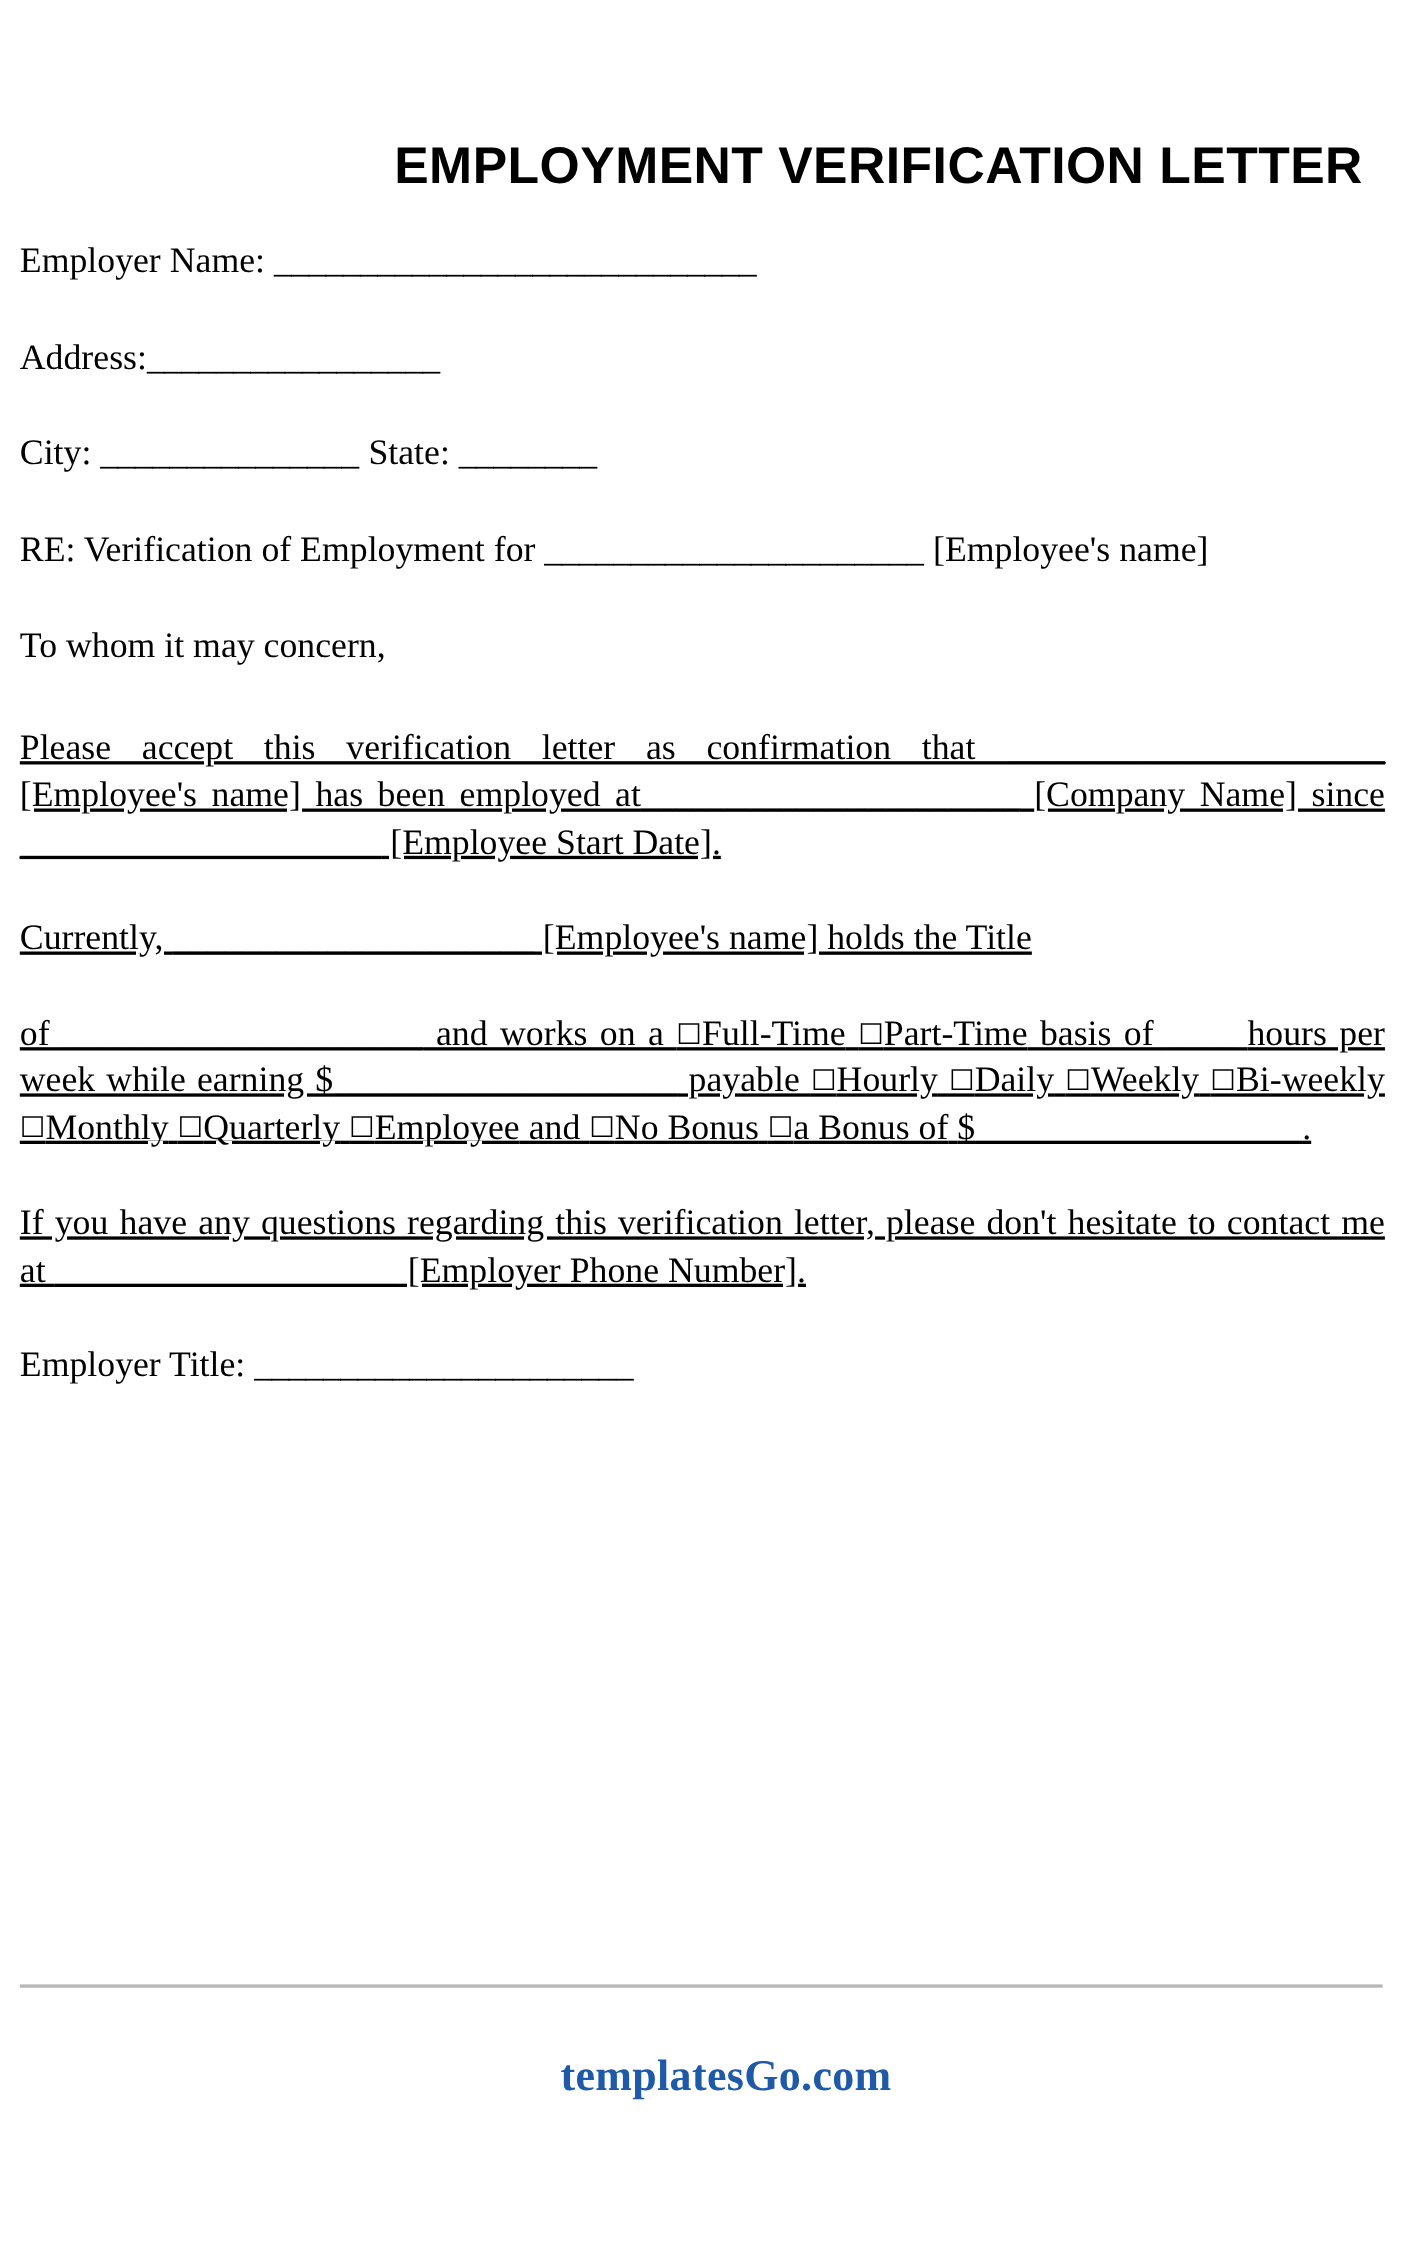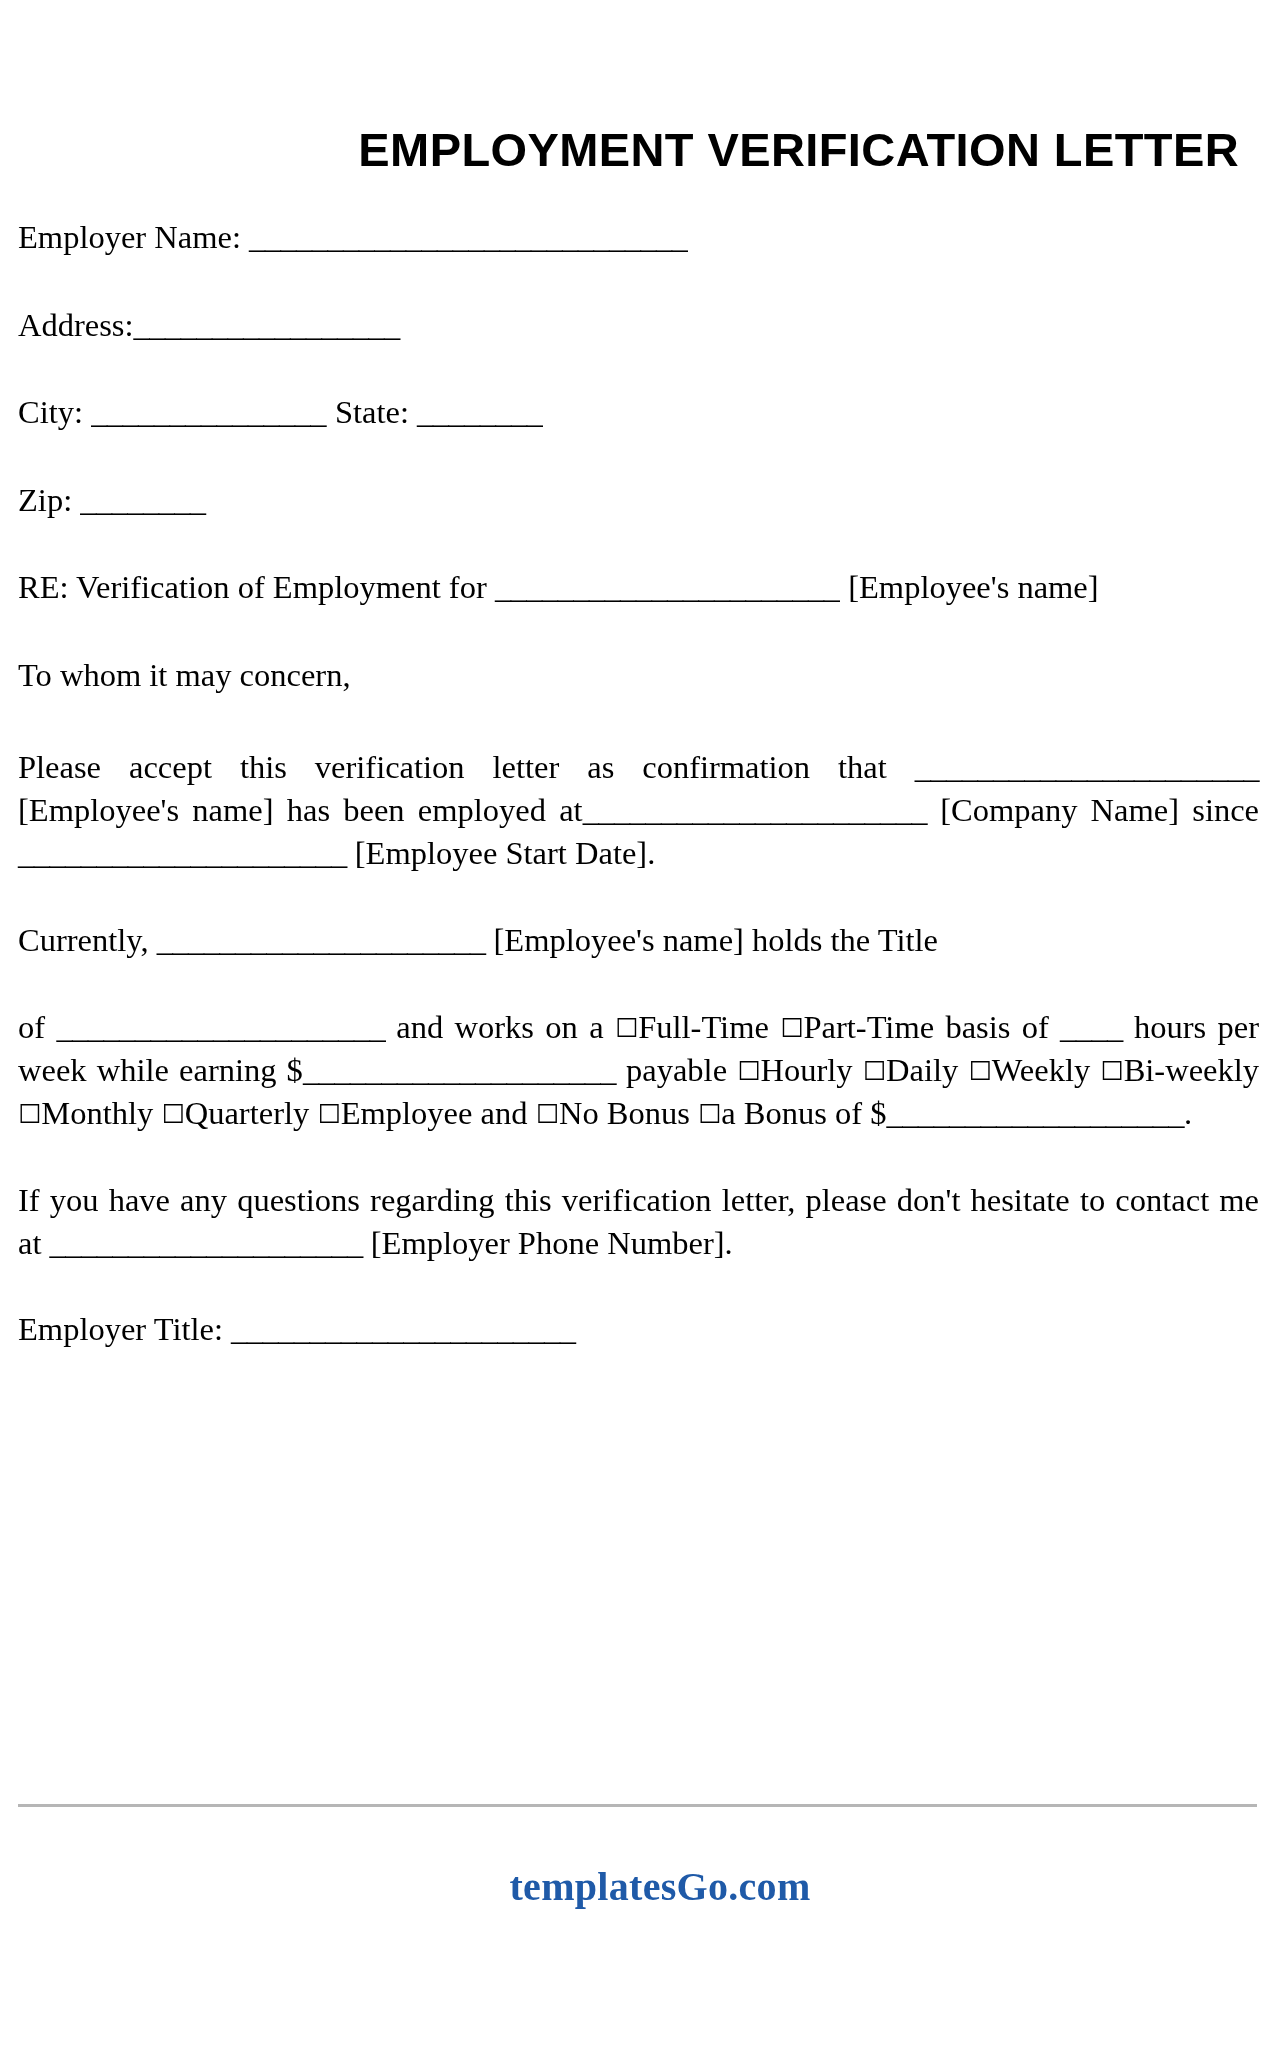--- a/index.html
+++ b/index.html
@@ -47,20 +47,21 @@
   .field-line {
     margin: 0 0 55px 0;
     white-space: nowrap;
   }
 
   .para {
     margin: 0 0 44px 0;
     text-align: justify;
     text-justify: inter-word;
     line-height: 1.32;
+    text-decoration: underline;
   }
 
   
   .blank {
     letter-spacing: -0.6px;
     font-size: 32.5px;
   }
 
   
   .cbx {
@@ -118,23 +119,20 @@
     </div>
 
     <div class="field-line">
       <span>Address:</span><span class="blank">_________________</span>
     </div>
 
     <div class="field-line">
       <span>City: </span><span class="blank">_______________</span><span class="sp"></span><span>State: </span><span class="blank">________</span>
     </div>
 
-    <div class="field-line">
-      <span>Zip: </span><span class="blank">________</span>
-    </div>
 
 
     <div class="field-line">
       <span>RE: Verification of Employment for </span><span class="blank">______________________</span><span class="sp"></span><span>[Employee's name]</span>
     </div>
 
     <div class="field-line">To whom it may concern,</div>
 
     <div class="para">
       <span>Please accept this verification letter as confirmation that </span><span class="blank">______________________</span>

